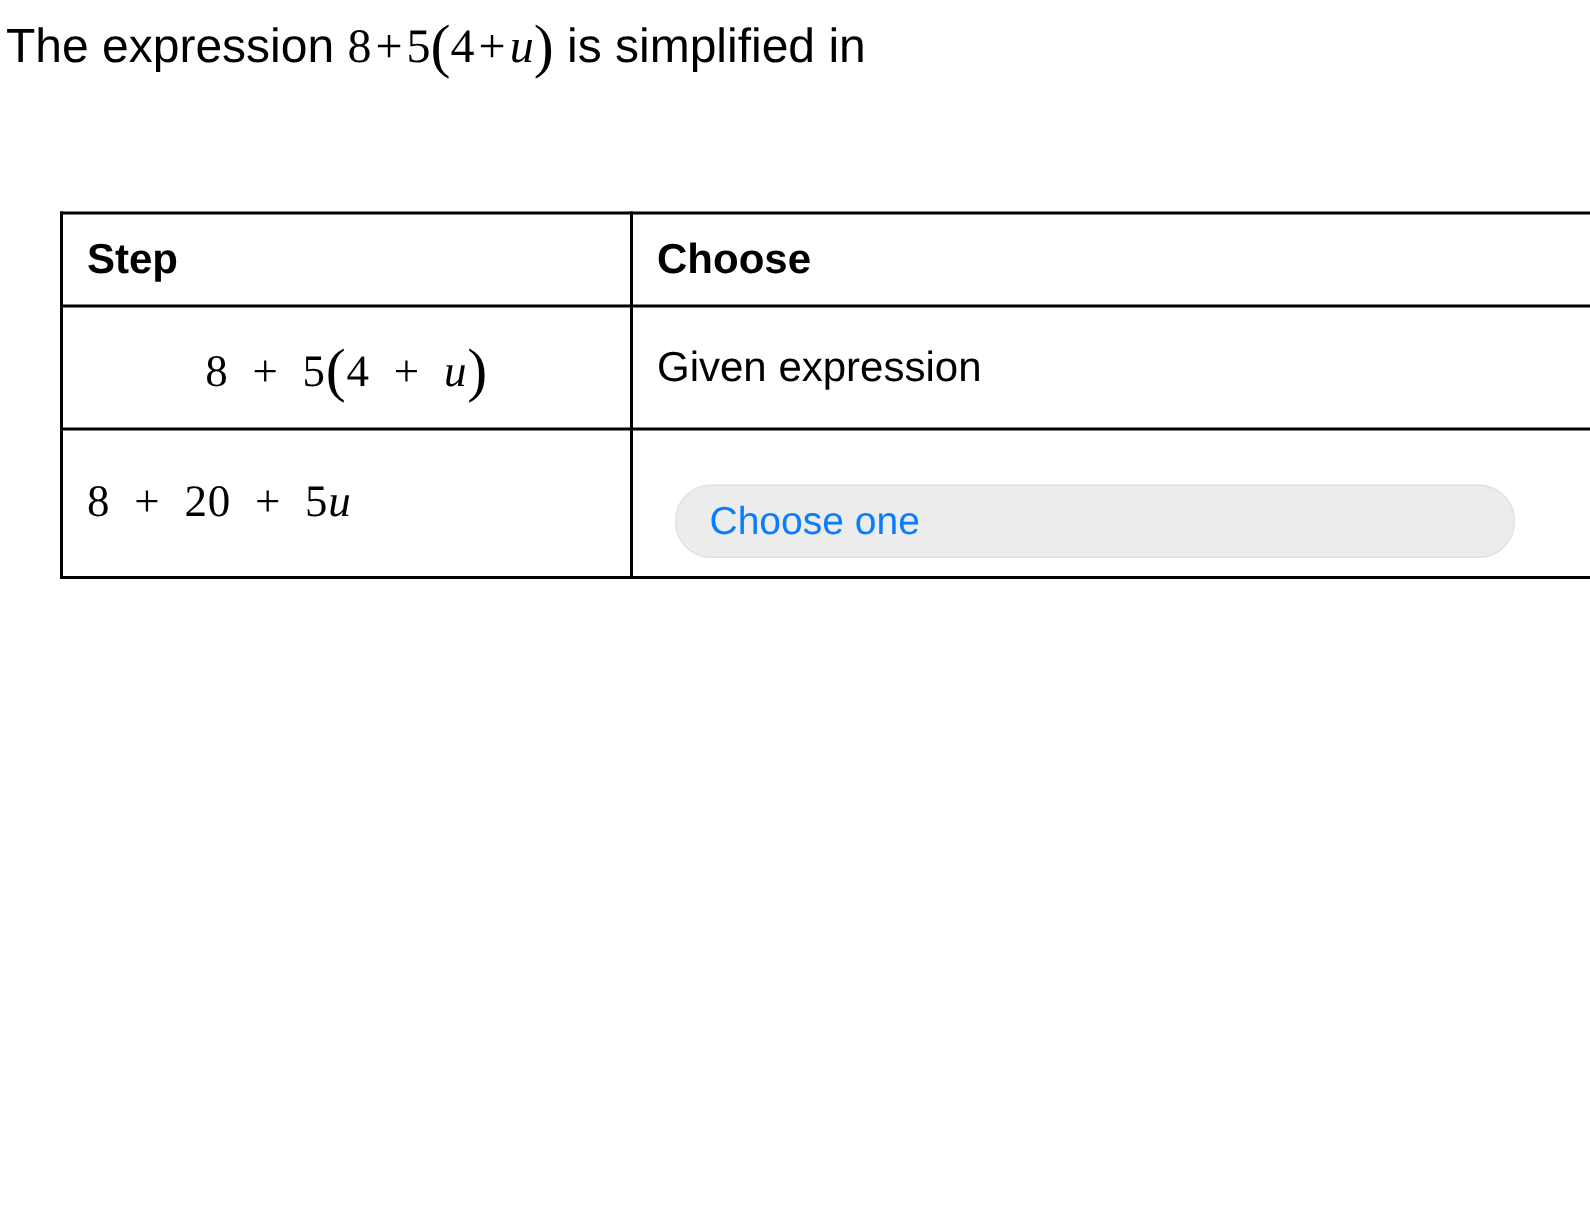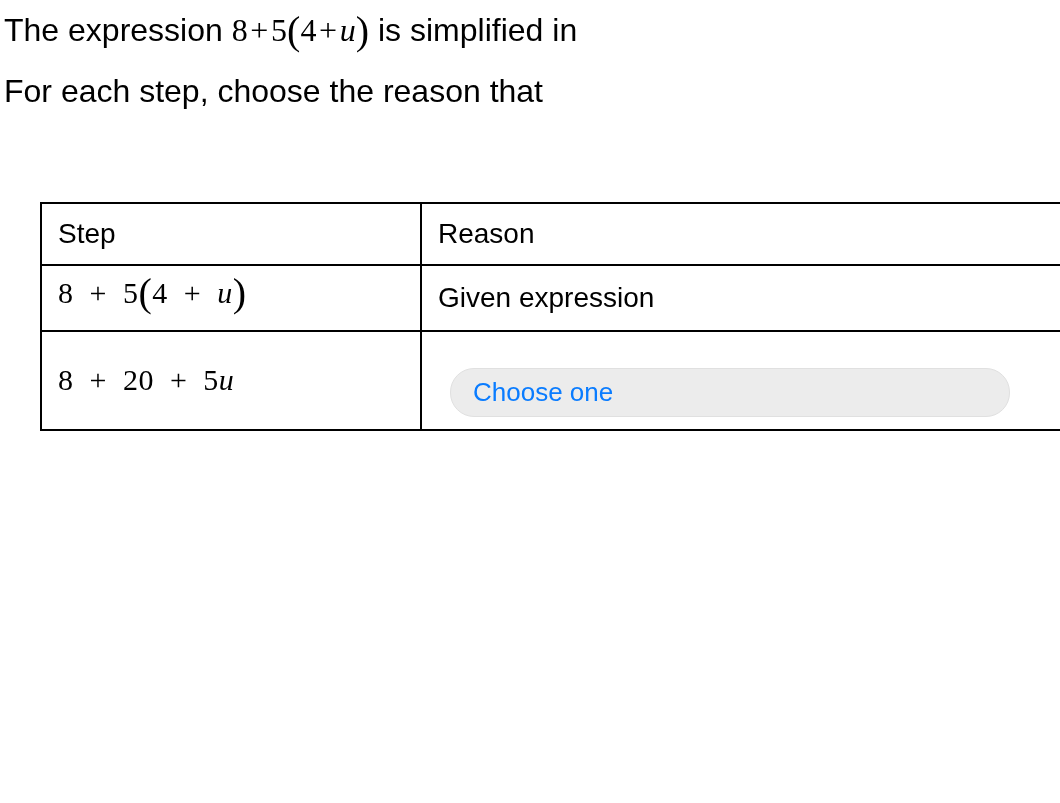--- a/index.html
+++ b/index.html
@@ -31,21 +31,21 @@
     border-collapse: collapse;
     width: 1020px;
     table-layout: fixed;
   }
   table.steps th, table.steps td {
     border: 2px solid #000000;
     text-align: left;
     vertical-align: middle;
   }
   table.steps th {
-    font-weight: normal;
+    font-weight: bold;
     font-size: 28px;
     padding: 14px 16px 14px 16px;
   }
   table.steps col.col-step { width: 380px; }
   table.steps col.col-reason { width: 640px; }
   td.step-cell {
     padding: 14px 16px;
   }
   td.reason-cell {
     padding: 8px 16px;
@@ -75,42 +75,42 @@
     background: #ececec;
     border-radius: 24px;
     padding: 8px 22px;
     font-size: 26px;
     color: #0a7cff;
     border: 1px solid #e0e0e0;
     box-sizing: border-box;
     margin-top: 24px;
   }
   .step-row-first td.step-cell {
-    padding-top: 10px;
+    padding-top: 26px;
     padding-bottom: 20px;
+    text-align: center;
   }
 </style>
 </head>
 <body>
 
 <div class="prompt">
   <span>The expression </span><span class="math">8 + 5<span class="paren">(</span>4 + <span class="mathit">u</span><span class="paren">)</span></span><span> is simplified in</span><br>
-  <span>For each step, choose the reason that</span>
 </div>
 
 <div class="table-wrap">
   <table class="steps">
     <colgroup>
       <col class="col-step">
       <col class="col-reason">
     </colgroup>
     <tbody>
         <tr>
       <th>Step</th>
-      <th>Reason</th>
+      <th>Choose</th>
     </tr>
 
     <tr class="step-row-first">
       <td class="step-cell">
         <span class="mathrow">8 &nbsp;+&nbsp; 5<span class="paren">(</span>4 &nbsp;+&nbsp; <span class="it">u</span><span class="paren">)</span></span>
       </td>
       <td class="reason-cell">
         <span>Given expression</span>
       </td>
     </tr>

